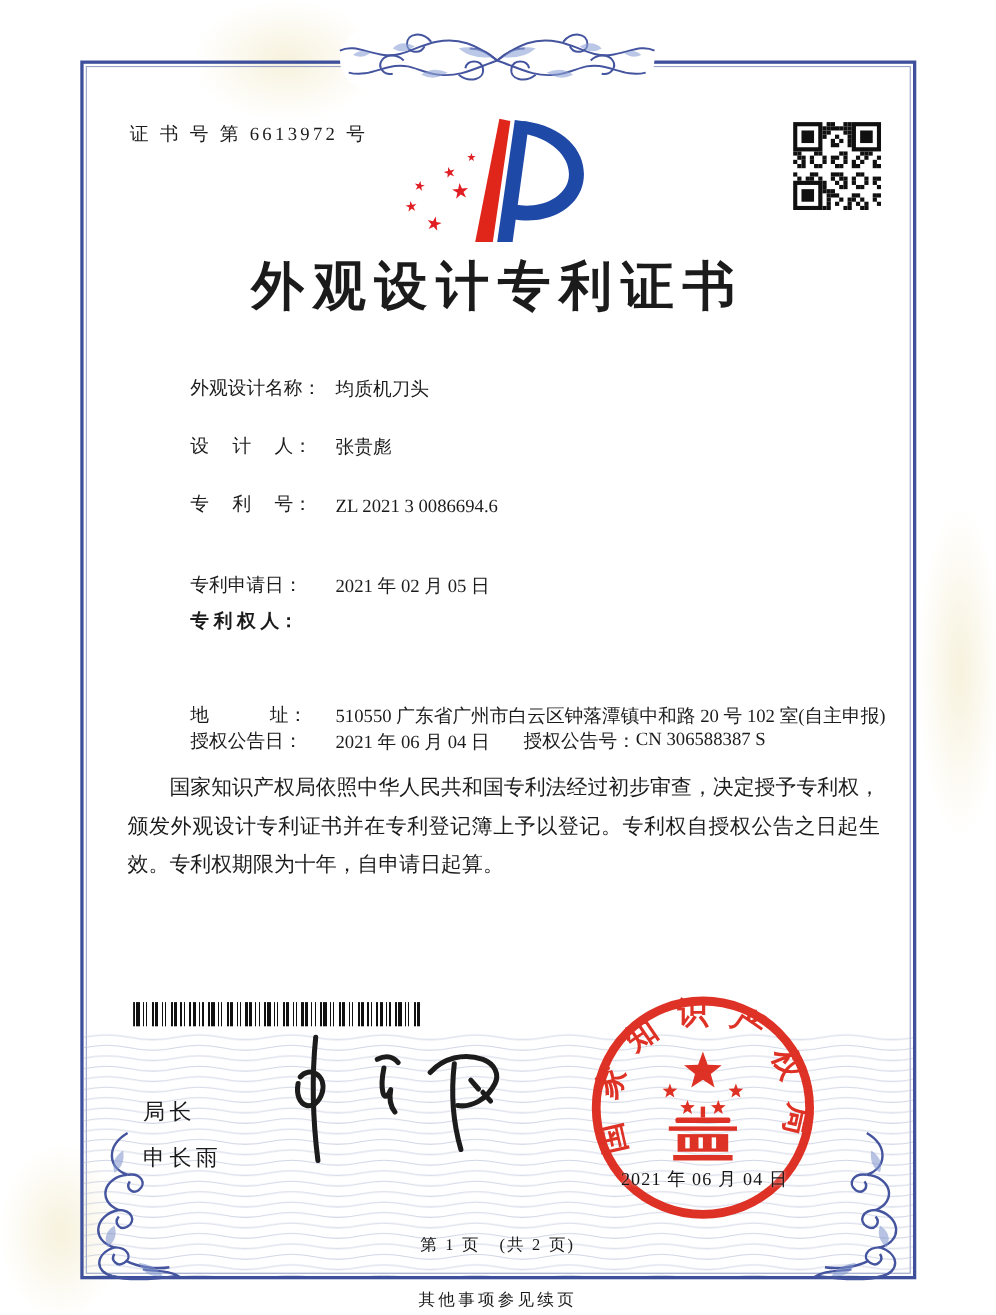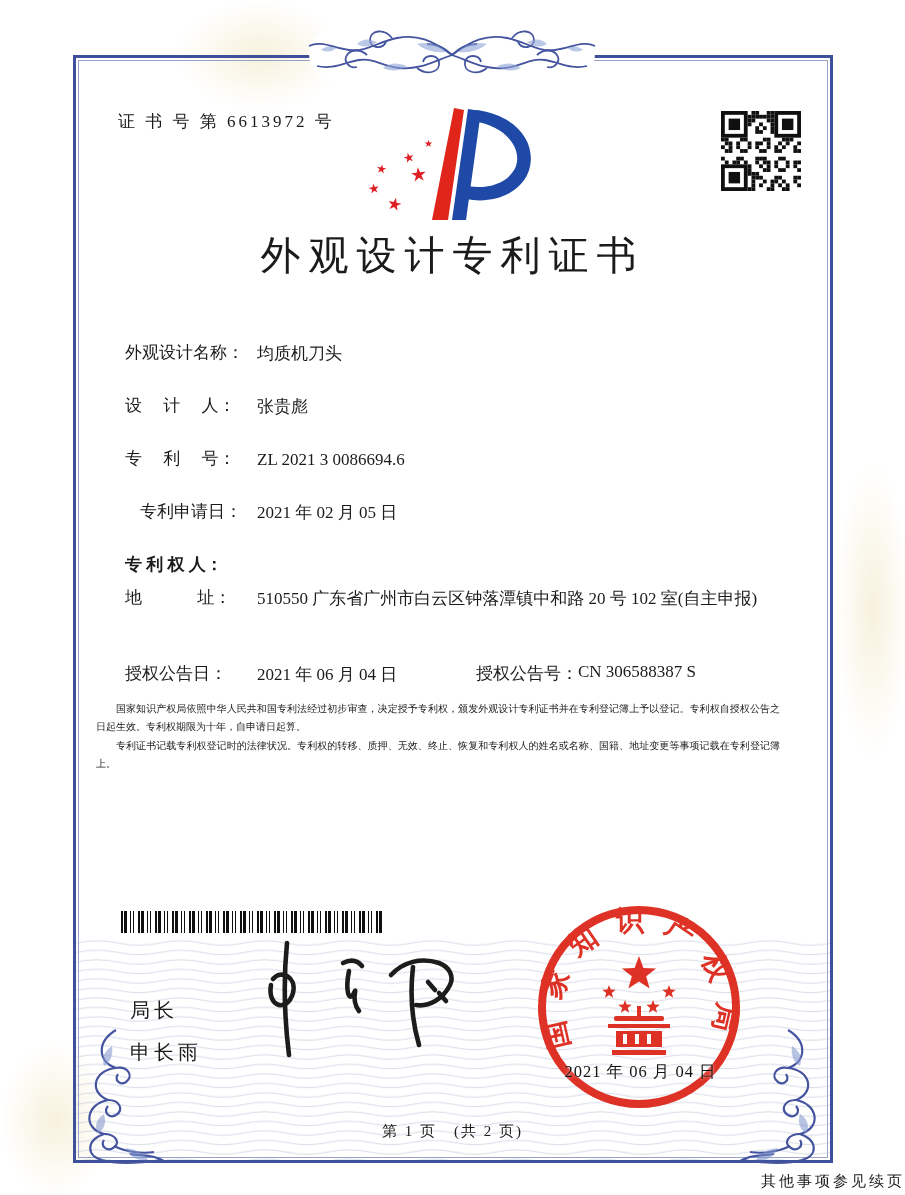--- a/index.html
+++ b/index.html
@@ -21,52 +21,52 @@
   .frame-inner{
     position:absolute;left:2px;top:2px;right:2px;bottom:2px;
     border:1px solid #97a2c6;
   }
   
   .cert-no{left:118px;top:110px;font-size:17px;letter-spacing:3px;}
   .logo-svg{left:372px;top:96px;}
   .logo-star{position:absolute;color:#e01f25;line-height:1;
              font-family:"DejaVu Sans",sans-serif;}
   .qr{left:721px;top:111px;}
-  .title{left:0;right:0;top:228px;text-align:center;font-size:40px;
-         font-weight:normal;letter-spacing:8px;}
+  .title{left:0;right:0;top:228px;text-align:center;font-size:48px;
+         font-weight:bold;letter-spacing:8px;}
   
   .field-row{position:absolute;left:125px;display:flex;font-size:17px;}
-  .field-label{min-width:132px;white-space:pre;}
+  .field-label{min-width:132px;white-space:pre;margin-left:48px;}
   .field-value{max-width:560px;line-height:1.55;}
   .row-name{top:341px;}  .row-designer{top:394px;}
-  .row-patno{top:447px;} .row-filing{top:500px;text-align:center;}
-  .row-patentee{top:553px;font-weight:bold;} .row-address{top:586px;}
+  .row-patno{top:447px;} .row-filing{top:520px;}
+  .row-patentee{top:553px;font-weight:bold;} .row-address{top:638px;}
   .row-grantdate{top:662px;} .row-grantno{left:476px;top:662px;}
   
-  .body-text{left:96px;top:700px;width:684px;font-size:10px;
+  .body-text{left:116px;top:700px;width:684px;font-size:19px;
              line-height:1.84;text-align:justify;}
   .body-text p{margin:0;text-indent:2em;}
   
   .barcode{left:121px;top:911px;width:263px;height:22px;
     background:repeating-linear-gradient(90deg,
       #101010 0 2px,#fff 2px 3px,#101010 3px 6px,#fff 6px 9px,
       #101010 9px 10px,#fff 10px 12px,#101010 12px 13px,#fff 13px 17px);}
   
   .sig-title{left:130px;top:997px;font-size:20px;letter-spacing:4px;}
   .sig-name{left:130px;top:1039px;font-size:20px;letter-spacing:4px;}
   .sig-script{left:253px;top:933px;}
   
   .seal{left:528px;top:896px;}
   .seal-date{left:538px;top:1061px;width:205px;text-align:center;
     font-size:16.5px;letter-spacing:1px;color:#141414;
     text-shadow:0 0 3px rgba(255,255,255,.85);z-index:5;}
   
   .page-info{left:0;right:0;top:1122px;text-align:center;font-size:15px;
              letter-spacing:2px;}
-  .note{left:0;right:0;top:1172px;text-align:right;font-size:15px;
+  .note{left:0;right:0;top:1172px;text-align:center;font-size:15px;
         letter-spacing:3px;}
   
   .waves{left:76px;top:938px;}
   svg text{font-family:"Liberation Serif","DejaVu Serif",serif;}
 </style>
 </head>
 <body>
 
 <div class="wm" style="left:175px;top:0;width:170px;height:110px;"></div>
 <div class="wm" style="left:835px;top:460px;width:75px;height:300px;"></div>
@@ -303,21 +303,20 @@
   <span class="field-label">授权公告日：</span>
   <span class="field-value">2021 年 06 月 04 日</span>
 </div>
 <div class="field-row row-grantno">
   <span>授权公告号：</span>
   <span>CN 306588387 S</span>
 </div>
 
 <div class="abs body-text">
   <p>国家知识产权局依照中华人民共和国专利法经过初步审查，决定授予专利权，颁发外观设计专利证书并在专利登记簿上予以登记。专利权自授权公告之日起生效。专利权期限为十年，自申请日起算。</p>
-  <p>专利证书记载专利权登记时的法律状况。专利权的转移、质押、无效、终止、恢复和专利权人的姓名或名称、国籍、地址变更等事项记载在专利登记簿上。</p>
 </div>
 
 <div class="abs barcode"></div>
 
 <div class="abs sig-title">局长</div>
 <div class="abs sig-name">申长雨</div>
 <svg class="abs sig-script" width="215" height="132" viewBox="0 0 215 132">
   <g stroke="#1c1c1c" stroke-width="4.6" fill="none" stroke-linecap="round" stroke-linejoin="round">
     <path d="M18,52 C14,74 34,80 40,60 C44,44 28,36 20,46"></path>
     <path d="M34,10 C30,50 32,90 36,122"></path>

